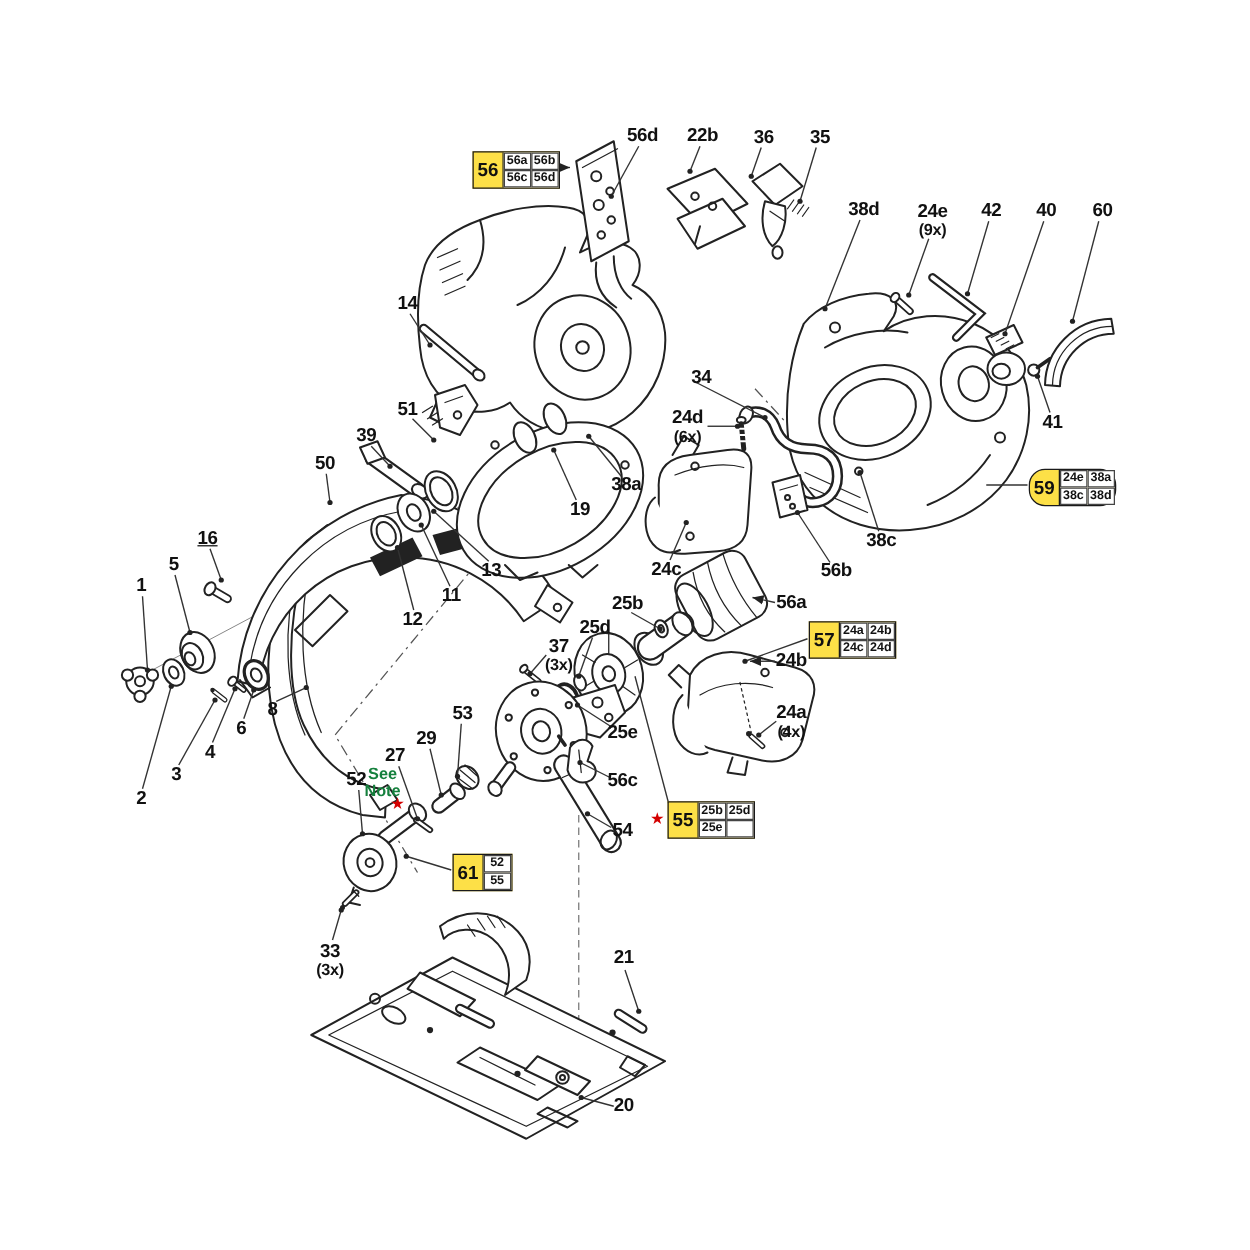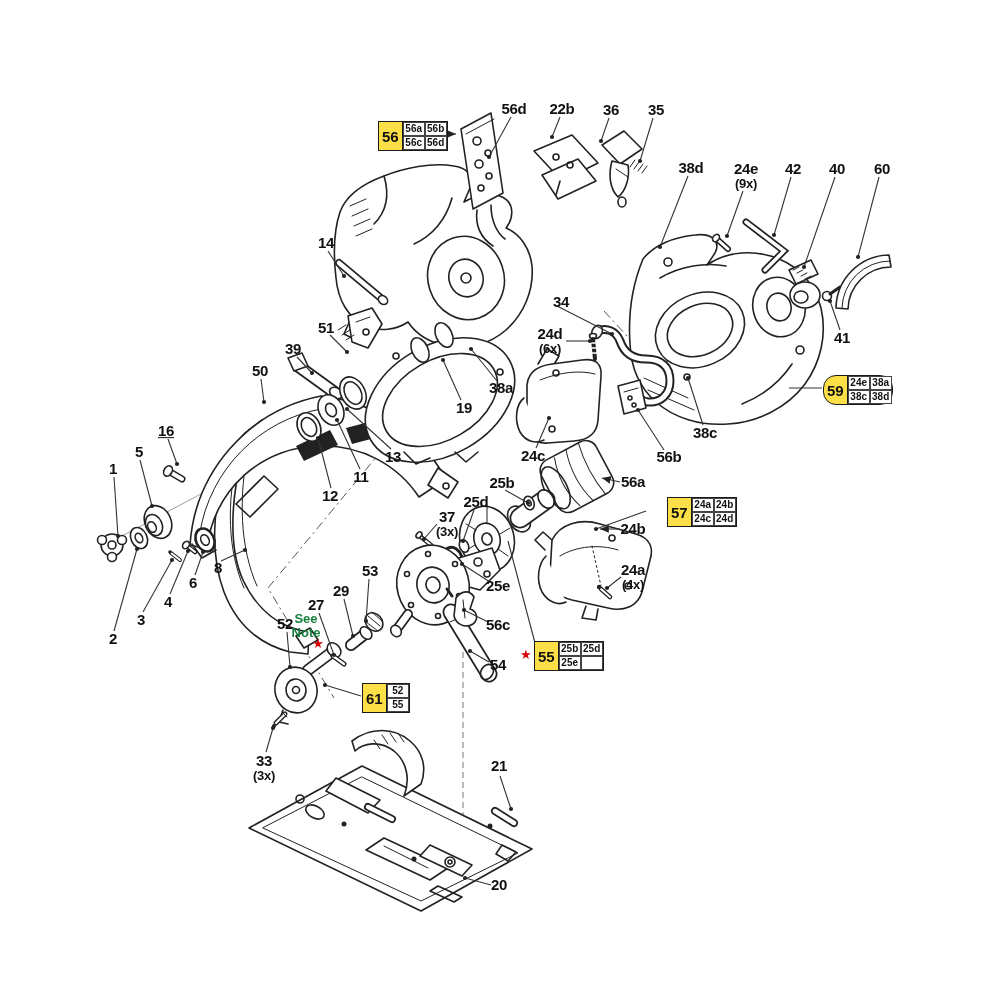--- a/index.html
+++ b/index.html
@@ -517,21 +517,21 @@
       </div>
       <div class="pbox" style="left: 823px; top: 375px; border-radius: 13px;">
         <span class="num">59</span>
         <span class="cells" style="grid-template-columns: repeat(2, 1fr);">
           <span class="cell">24e</span>
           <span class="cell">38a</span>
           <span class="cell">38c</span>
           <span class="cell">38d</span>
         </span>
       </div>
-      <div class="pbox" style="left: 647px; top: 497px; margin-left: 20px;">
+      <div class="pbox" style="left: 647px; top: 497px;">
         <span class="num">57</span>
         <span class="cells" style="grid-template-columns: repeat(2, 1fr);">
           <span class="cell">24a</span>
           <span class="cell">24b</span>
           <span class="cell">24c</span>
           <span class="cell">24d</span>
         </span>
       </div>
       <div class="pbox" style="left: 534px; top: 641px;">
         <span class="bstar">★</span>

